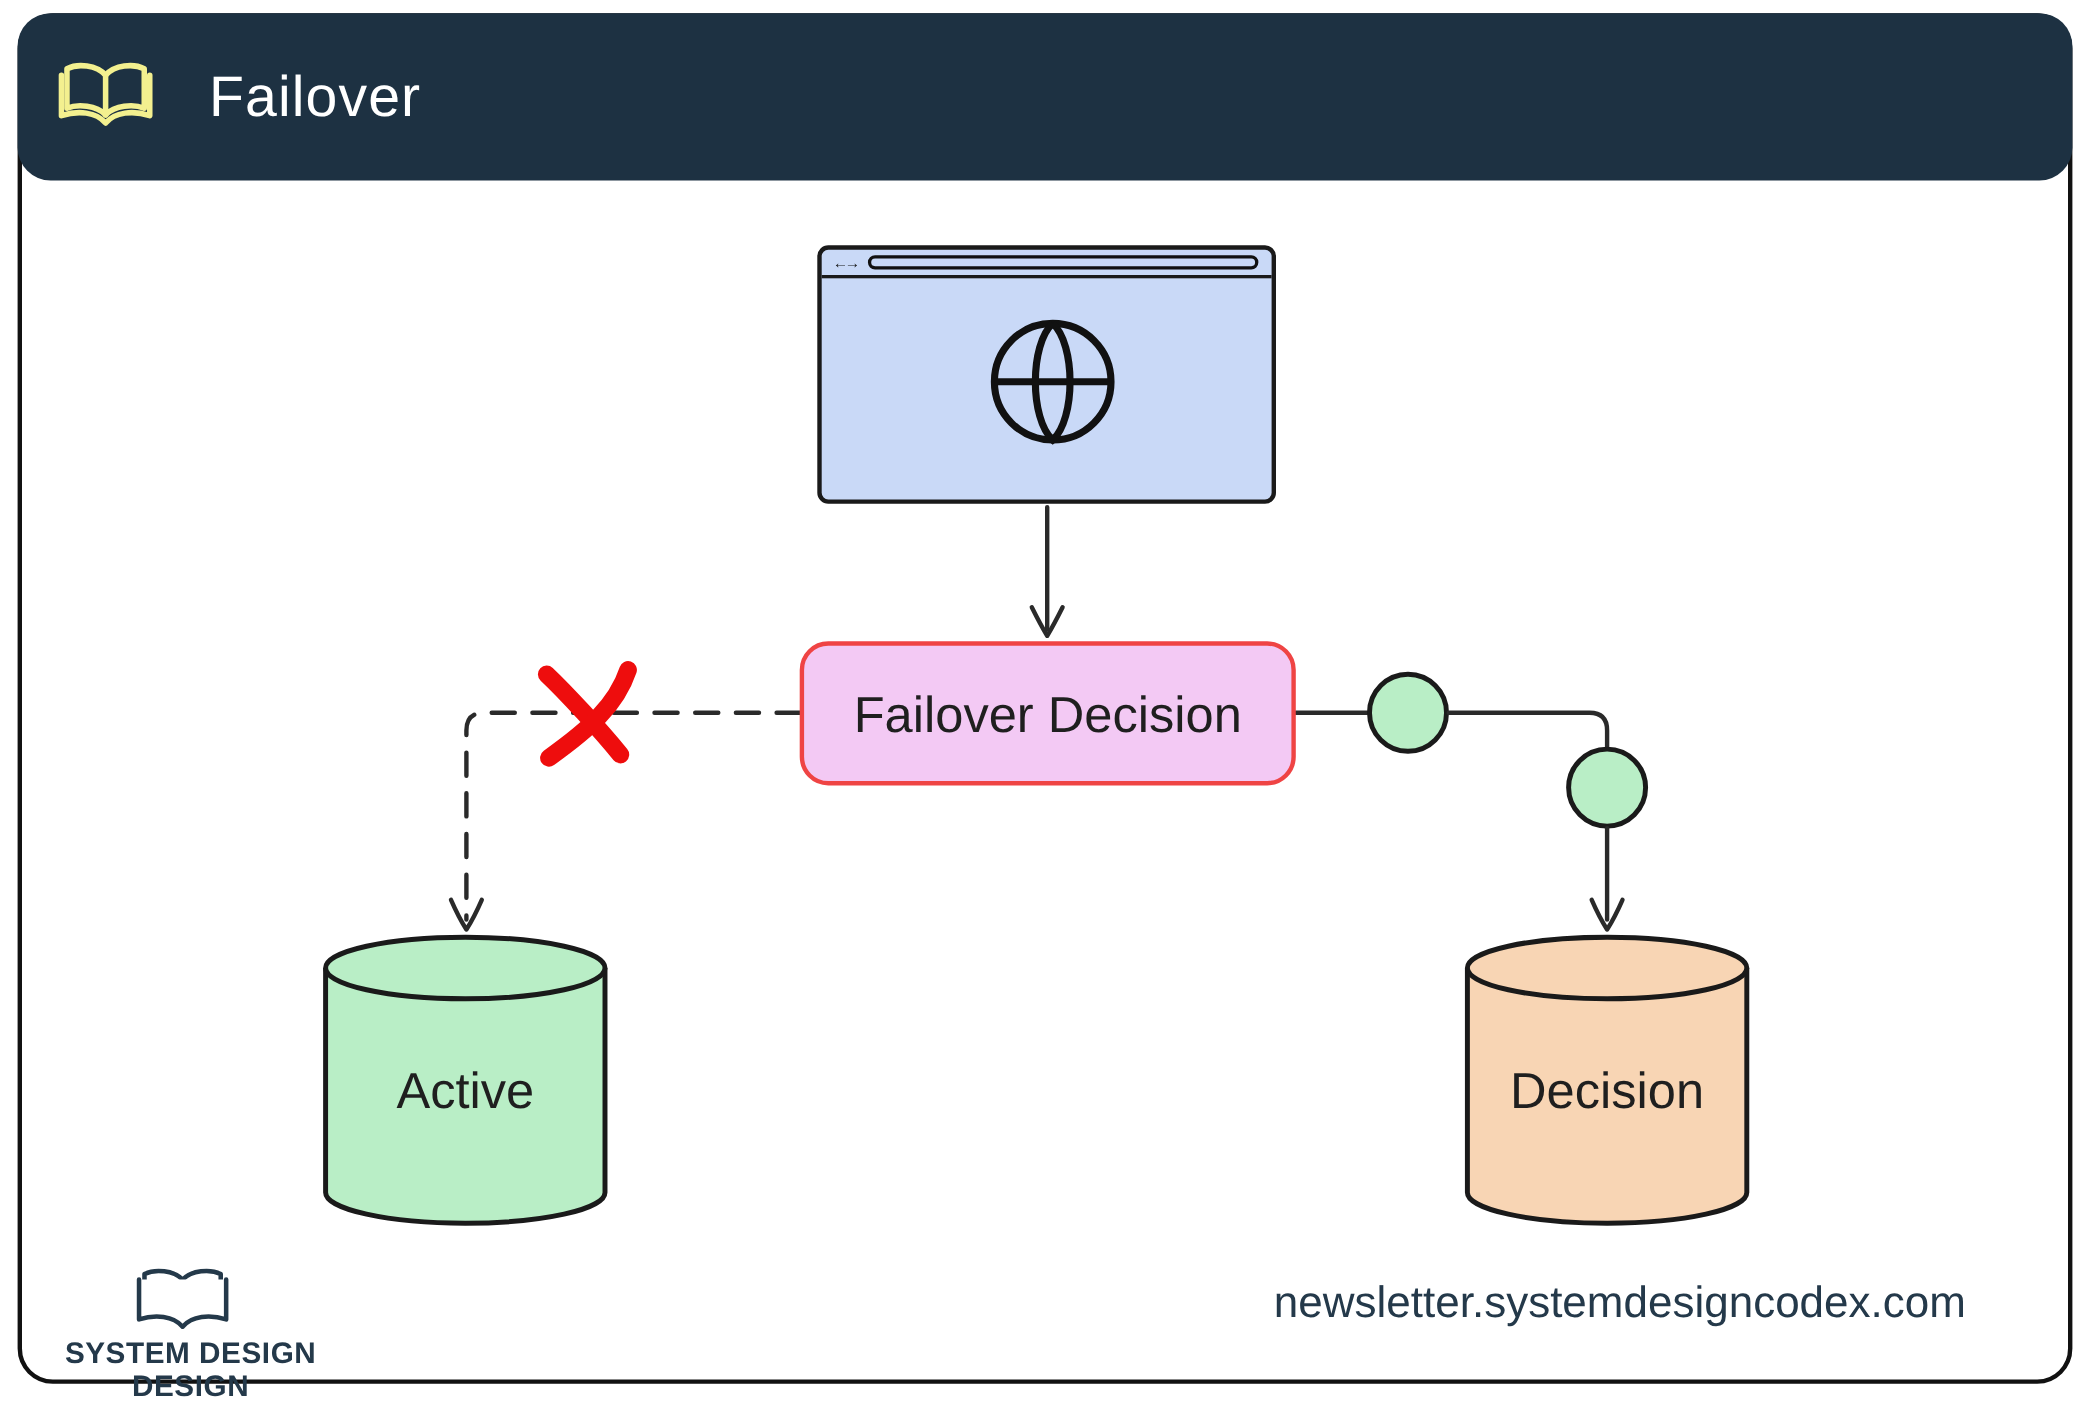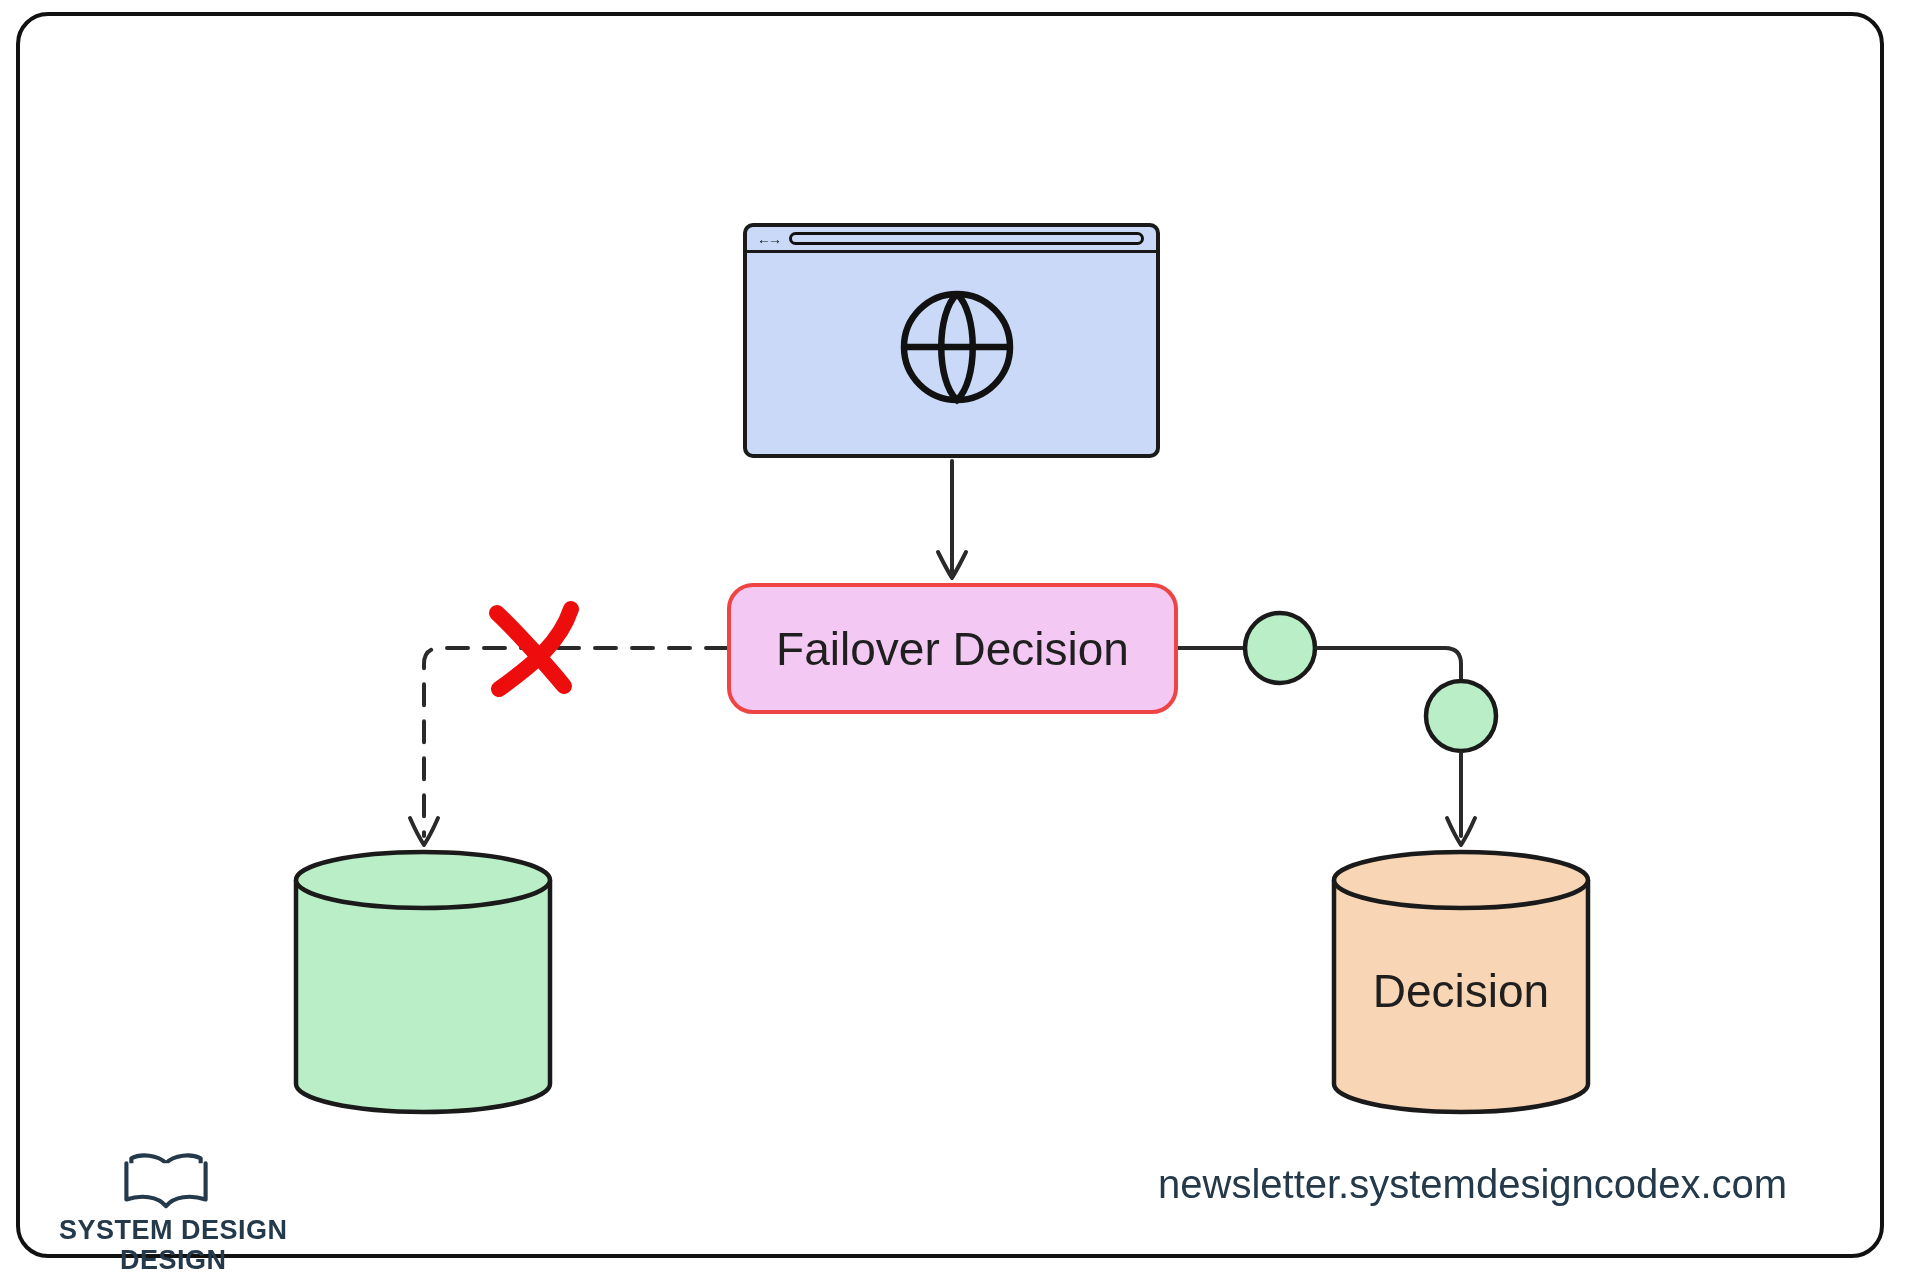--- a/index.html
+++ b/index.html
@@ -61,20 +61,29 @@
   .website { position:absolute; left:1158px; top:1162px; width:680px; text-align:left;
              font-size:40px; color:var(--footer-navy,#24394a); }
 </style>
 </head>
 <body>
 
 <div id="canvas">
 
   <div class="frame"></div>
 
+  <div class="header">
+    <svg width="92" height="84" viewBox="0 0 110 95">
+      <path class="book-h" d="M 55 24 C 45 13, 25 11, 13 17 L 13 60 C 25 55, 45 57, 55 67"></path>
+      <path class="book-h" d="M 55 24 C 65 13, 85 11, 97 17 L 97 60 C 85 55, 65 57, 55 67"></path>
+      <path class="book-h" d="M 55 24 L 55 67"></path>
+      <path class="book-h" d="M 7 24 L 7 68 C 25 62, 45 64, 55 76 C 65 64, 85 62, 103 68 L 103 24"></path>
+    </svg>
+    <span class="title">Failover</span>
+  </div>
 
   <div class="browser">
     <div class="browser-titlebar">
       <span class="nav-arrows">←→</span>
       <div class="address-bar"></div>
     </div>
     <div class="globe-wrap">
       <svg width="128" height="128" viewBox="0 0 128 128">
         <circle class="globe" cx="64" cy="64" r="53"></circle>
         <path class="globe" d="M 11 64 L 117 64"></path>
@@ -117,20 +126,21 @@
     <g>
       <path class="cyl-passive" d="M 1334 880 L 1334 1084 A 127 28 0 0 0 1588 1084 L 1588 880"></path>
       <ellipse class="cyl-passive" cx="1461" cy="880" rx="127" ry="28"></ellipse>
     </g>
   </svg>
 
   <div class="decision">
     <span>Failover Decision</span>
   </div>
 
+  <div class="cyl-label active">Active</div>
   <div class="cyl-label passive">Decision</div>
 
   <div class="logo">
     <svg width="92" height="66" viewBox="0 0 110 80">
       <path class="book-logo" d="M 55 16 C 45 6, 25 4, 13 10 L 13 52 C 25 47, 45 49, 55 59"></path>
       <path class="book-logo" d="M 55 16 C 65 6, 85 4, 97 10 L 97 52 C 85 47, 65 49, 55 59"></path>
       <path class="book-logo" fill="none" d="M 7 16 L 7 60 C 25 54, 45 56, 55 68 C 65 56, 85 54, 103 60 L 103 16"></path>
     </svg>
     <div class="logo-text">
       <div>SYSTEM DESIGN</div>

